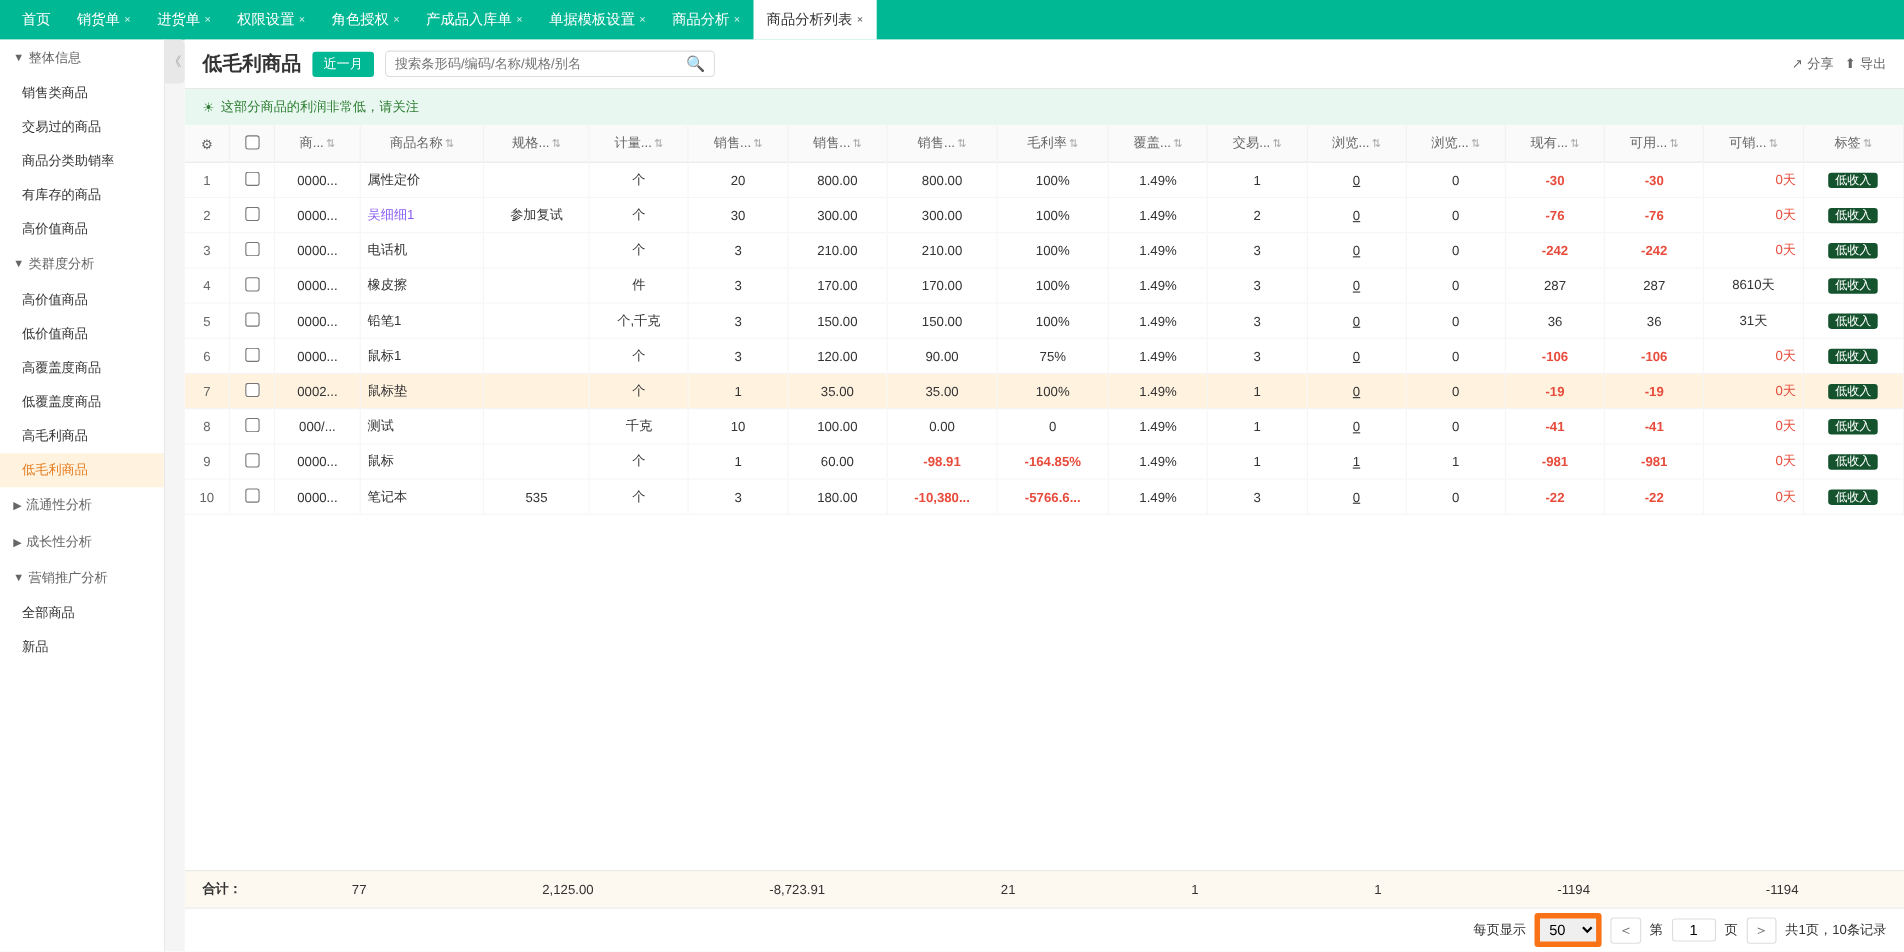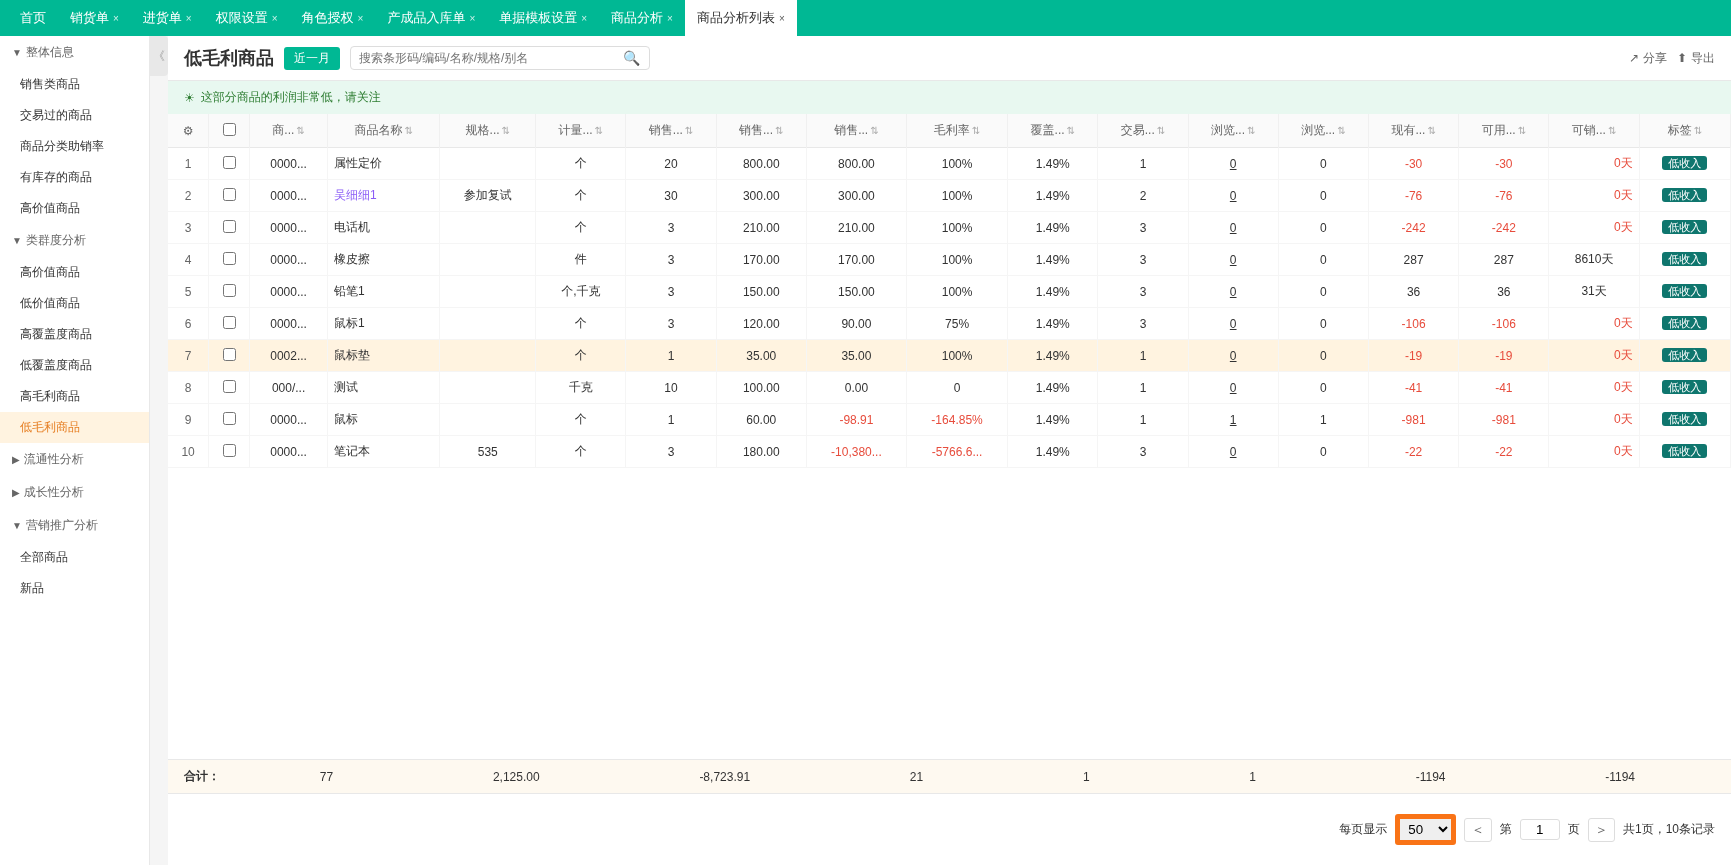--- a/index.html
+++ b/index.html
@@ -154,49 +154,49 @@
     thead th .sort-icon { font-size: 10px; margin-left: 2px; color: #aaa; }
     tbody tr { border-bottom: 1px solid #f5f5f5; }
     tbody tr.highlighted { background: #fff3e0; }
     tbody td {
       padding: 7px 6px;
       text-align: center;
       border-right: 1px solid #f5f5f5;
       white-space: nowrap;
     }
     .tag-badge {
-      background: #0f766e;
+      background: #14532d;
       color: #fff;
       padding: 1px 6px;
       border-radius: 3px;
       font-size: 11px;
     }
     .days-red { color: #e74c3c; text-align: right; }
-    .negative { color: #e74c3c; }
+    .negative { color: #e74c3c; font-weight: bold; }
     .underline { text-decoration: underline; color: #333; }
     .row-num { color: #666; }
     
     
     .table-footer {
       background: #fef9f0;
       border-top: 1px solid #e8e8e8;
       display: flex;
       align-items: center;
       padding: 8px 16px;
       font-size: 12px;
       color: #333;
     }
     .footer-label { font-weight: bold; margin-right: 20px; }
     
     
     .pagination-bar {
       display: flex;
       align-items: center;
       justify-content: flex-end;
-      padding: 20px 16px;
+      padding: 4px 16px;
       border-top: 1px solid #e8e8e8;
       background: #fff;
       font-size: 12px;
       gap: 8px;
     }
     .page-size-select {
       border: 5px solid #f97316;
       padding: 2px 4px;
       border-radius: 3px;
     }

